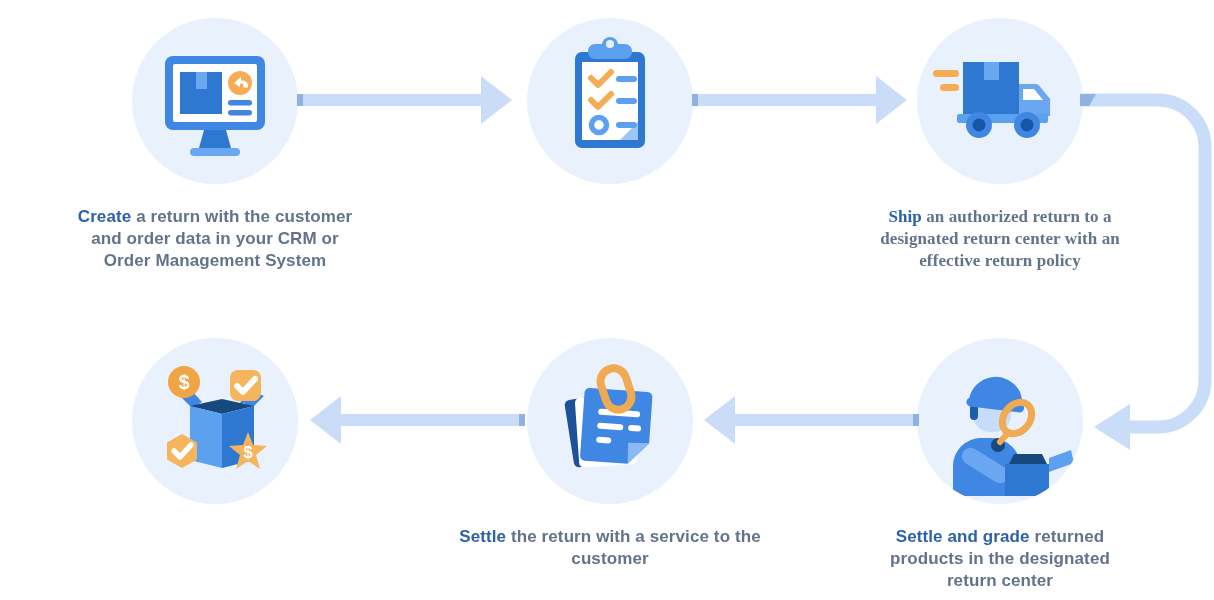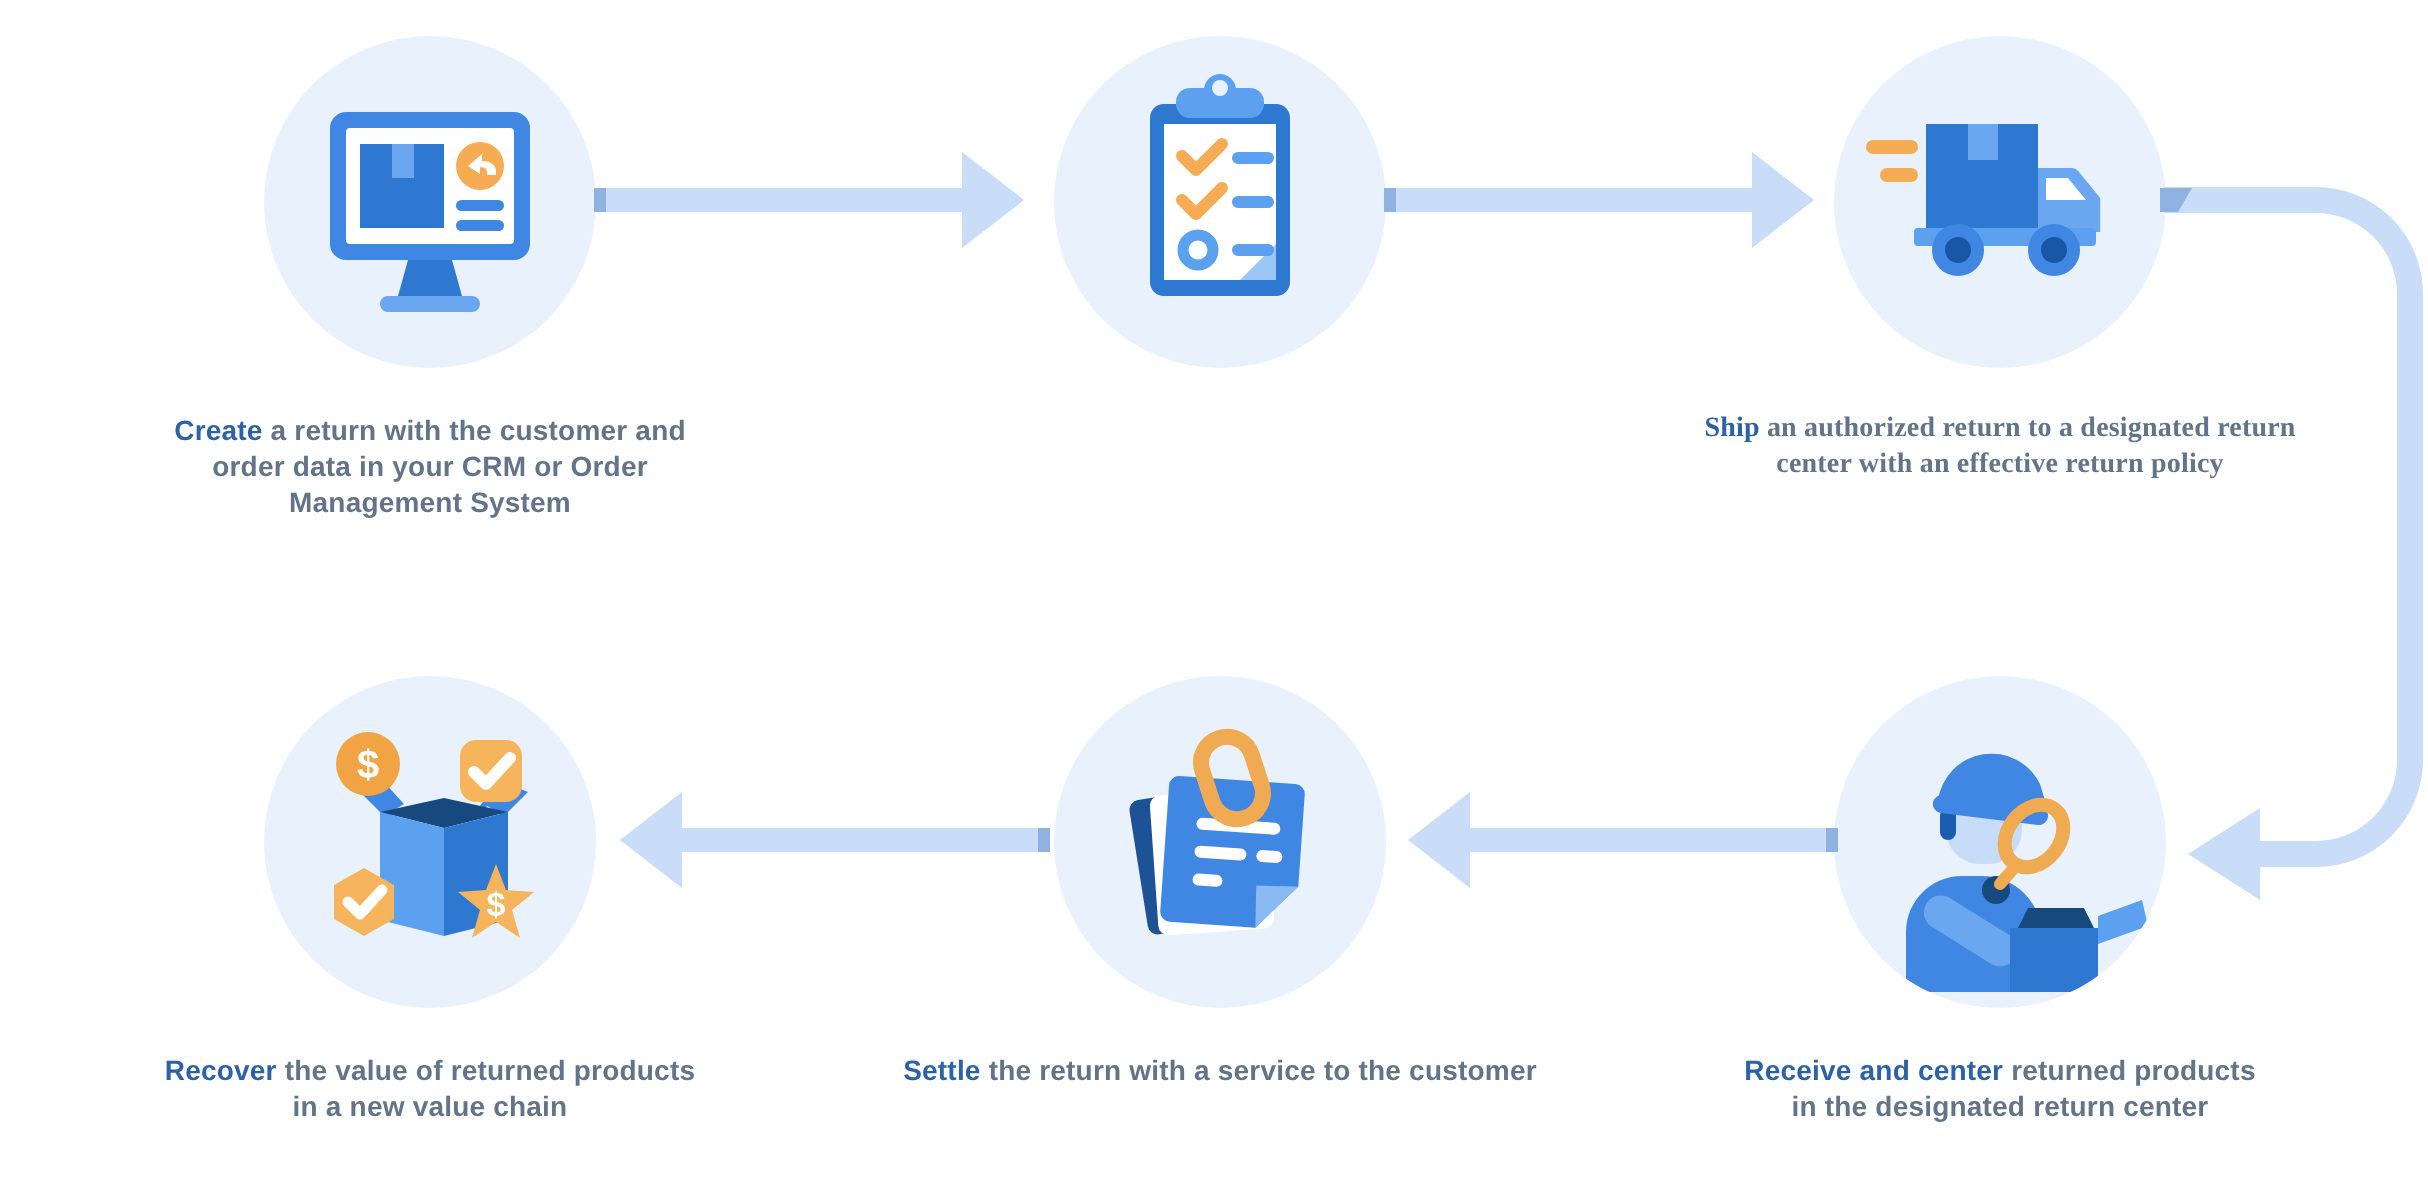--- a/index.html
+++ b/index.html
@@ -6,21 +6,21 @@
   .canvas{
     position:relative;width:1214px;height:600px;background:#ffffff;
     font-family:"Liberation Sans",sans-serif;overflow:hidden;
   }
   .step{position:absolute;display:flex;flex-direction:column;align-items:center;}
   .circle{
     width:166px;height:166px;border-radius:50%;background:#e9f1fc;
     display:flex;align-items:center;justify-content:center;overflow:hidden;flex:0 0 auto;
   }
   .caption{
-    margin:22px auto 0;font-size:14px;font-weight:600;line-height:1.3;
+    margin:22px auto 0;font-size:17px;font-weight:600;line-height:1.3;
     color:#63748a;text-align:center;letter-spacing:.1px;
   }
   .caption strong{color:#2d62a6;font-weight:700;}
   .arrow{position:absolute;}
   .flip{transform:scaleX(-1);}
 </style>
 </head>
 <body>
 
 <div class="canvas">
@@ -91,21 +91,21 @@
         <path d="M44 54 a27 27 0 0 1 51 -8 l3 10 l-54 4 z" fill="#3f87e3"></path>
         <rect x="42" y="51" width="58" height="9" rx="4.5" fill="#3f87e3" transform="rotate(7 42 51)"></rect>
         <circle cx="73" cy="99" r="7" fill="#17497f"></circle>
         <line x1="82" y1="88" x2="75" y2="96" stroke="#f0aa52" stroke-width="6" stroke-linecap="round"></line>
         <ellipse cx="92" cy="72" rx="13" ry="17" transform="rotate(38 92 72)" stroke="#f0aa52" stroke-width="7" fill="none"></ellipse>
         <polygon points="84,118 122,118 117,108 89,108" fill="#17497f"></polygon>
         <polygon points="80,118 124,118 124,150 80,150" fill="#2e78d2"></polygon>
         <polygon points="124,112 146,104 149,117 124,126" fill="#5ca0f0"></polygon>
       </svg>
     </div>
-    <p class="caption" style="max-width:260px;"><strong>Receive and center</strong><span> returned products in the designated return center</span></p>
+    <p class="caption" style="max-width:260px;"><strong>Settle and grade</strong><span> returned products in the designated return center</span></p>
   </div>
 
   <div class="step" style="left:435px;top:338px;width:350px;">
     <div class="circle">
       <svg width="150" height="150" viewBox="0 0 150 150">
         <rect x="34" y="50" width="56" height="68" rx="5" fill="#1d5296" transform="rotate(-9 62 84)"></rect>
         <rect x="42" y="50" width="58" height="70" rx="5" fill="#ffffff" transform="rotate(-4 71 85)"></rect>
         <g transform="rotate(4 82 84)">
           <path d="M52 44 h58 a5 5 0 0 1 5 5 v46 l-20 22 h-43 a5 5 0 0 1 -5 -5 v-63 a5 5 0 0 1 5 -5 z" fill="#3f87e3"></path>
           <polygon points="95,117 115,95 94,96" fill="#8ab9f4"></polygon>
@@ -136,21 +136,20 @@
         <circle cx="44" cy="36" r="16" fill="#f0a443"></circle>
         <text x="44" y="43" font-size="20" font-weight="bold" fill="#ffffff" text-anchor="middle" font-family="Liberation Sans, sans-serif">$</text>
         <rect x="90" y="24" width="31" height="31" rx="8" fill="#f6b45c"></rect>
         <path d="M97 40 l6 6 l12 -13" stroke="#ffffff" stroke-width="6" fill="none" stroke-linecap="round" stroke-linejoin="round"></path>
         <polygon points="42,88 57,96.5 57,113.5 42,122 27,113.5 27,96.5" fill="#f6b45c"></polygon>
         <path d="M34 105 l6 6 l11 -12" stroke="#ffffff" stroke-width="5.5" fill="none" stroke-linecap="round" stroke-linejoin="round"></path>
         <polygon points="108,86 113,99 127,100 116,109 120,123 108,115 96,123 100,109 89,100 103,99" fill="#f6b45c"></polygon>
         <text x="108" y="112" font-size="17" font-weight="bold" fill="#ffffff" text-anchor="middle" font-family="Liberation Sans, sans-serif">$</text>
       </svg>
     </div>
-    <p class="caption" style="max-width:280px;"><strong>Recover</strong><span> the value of returned products in a new value chain</span></p>
   </div>
 
   <svg class="arrow" style="left:297px;top:72px;" width="216" height="56" viewBox="0 0 216 56">
     <polygon points="0,22 15,22 8,34 0,34" fill="#8fb2e2"></polygon>
     <rect x="6" y="22" width="180" height="12" fill="#c9ddf8"></rect>
     <polygon points="184,4 215,28 184,52" fill="#c9ddf8"></polygon>
   </svg>
 
   <svg class="arrow" style="left:692px;top:72px;" width="216" height="56" viewBox="0 0 216 56">
     <polygon points="0,22 15,22 8,34 0,34" fill="#8fb2e2"></polygon>

